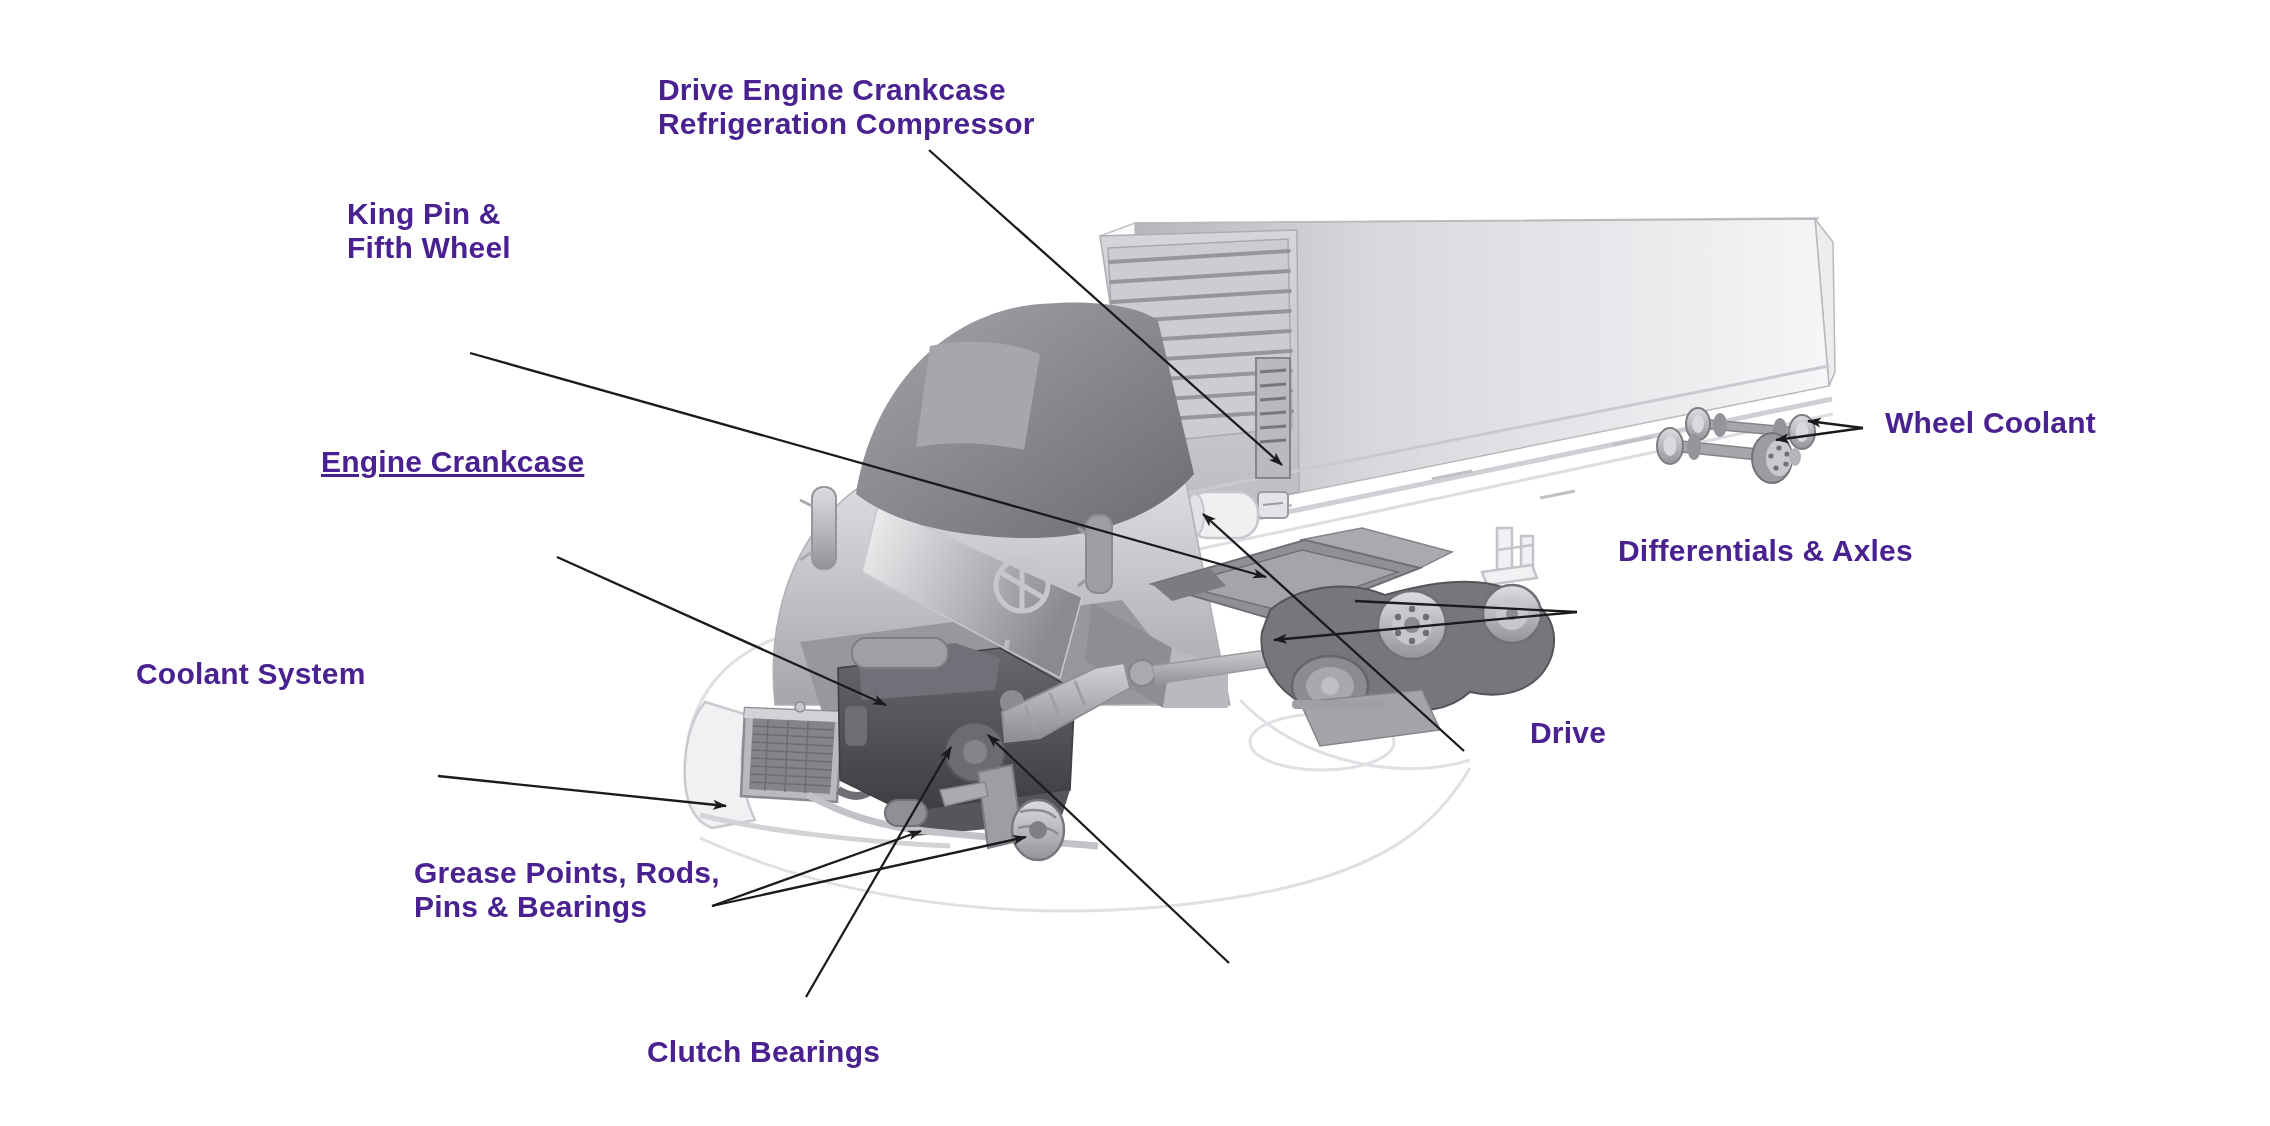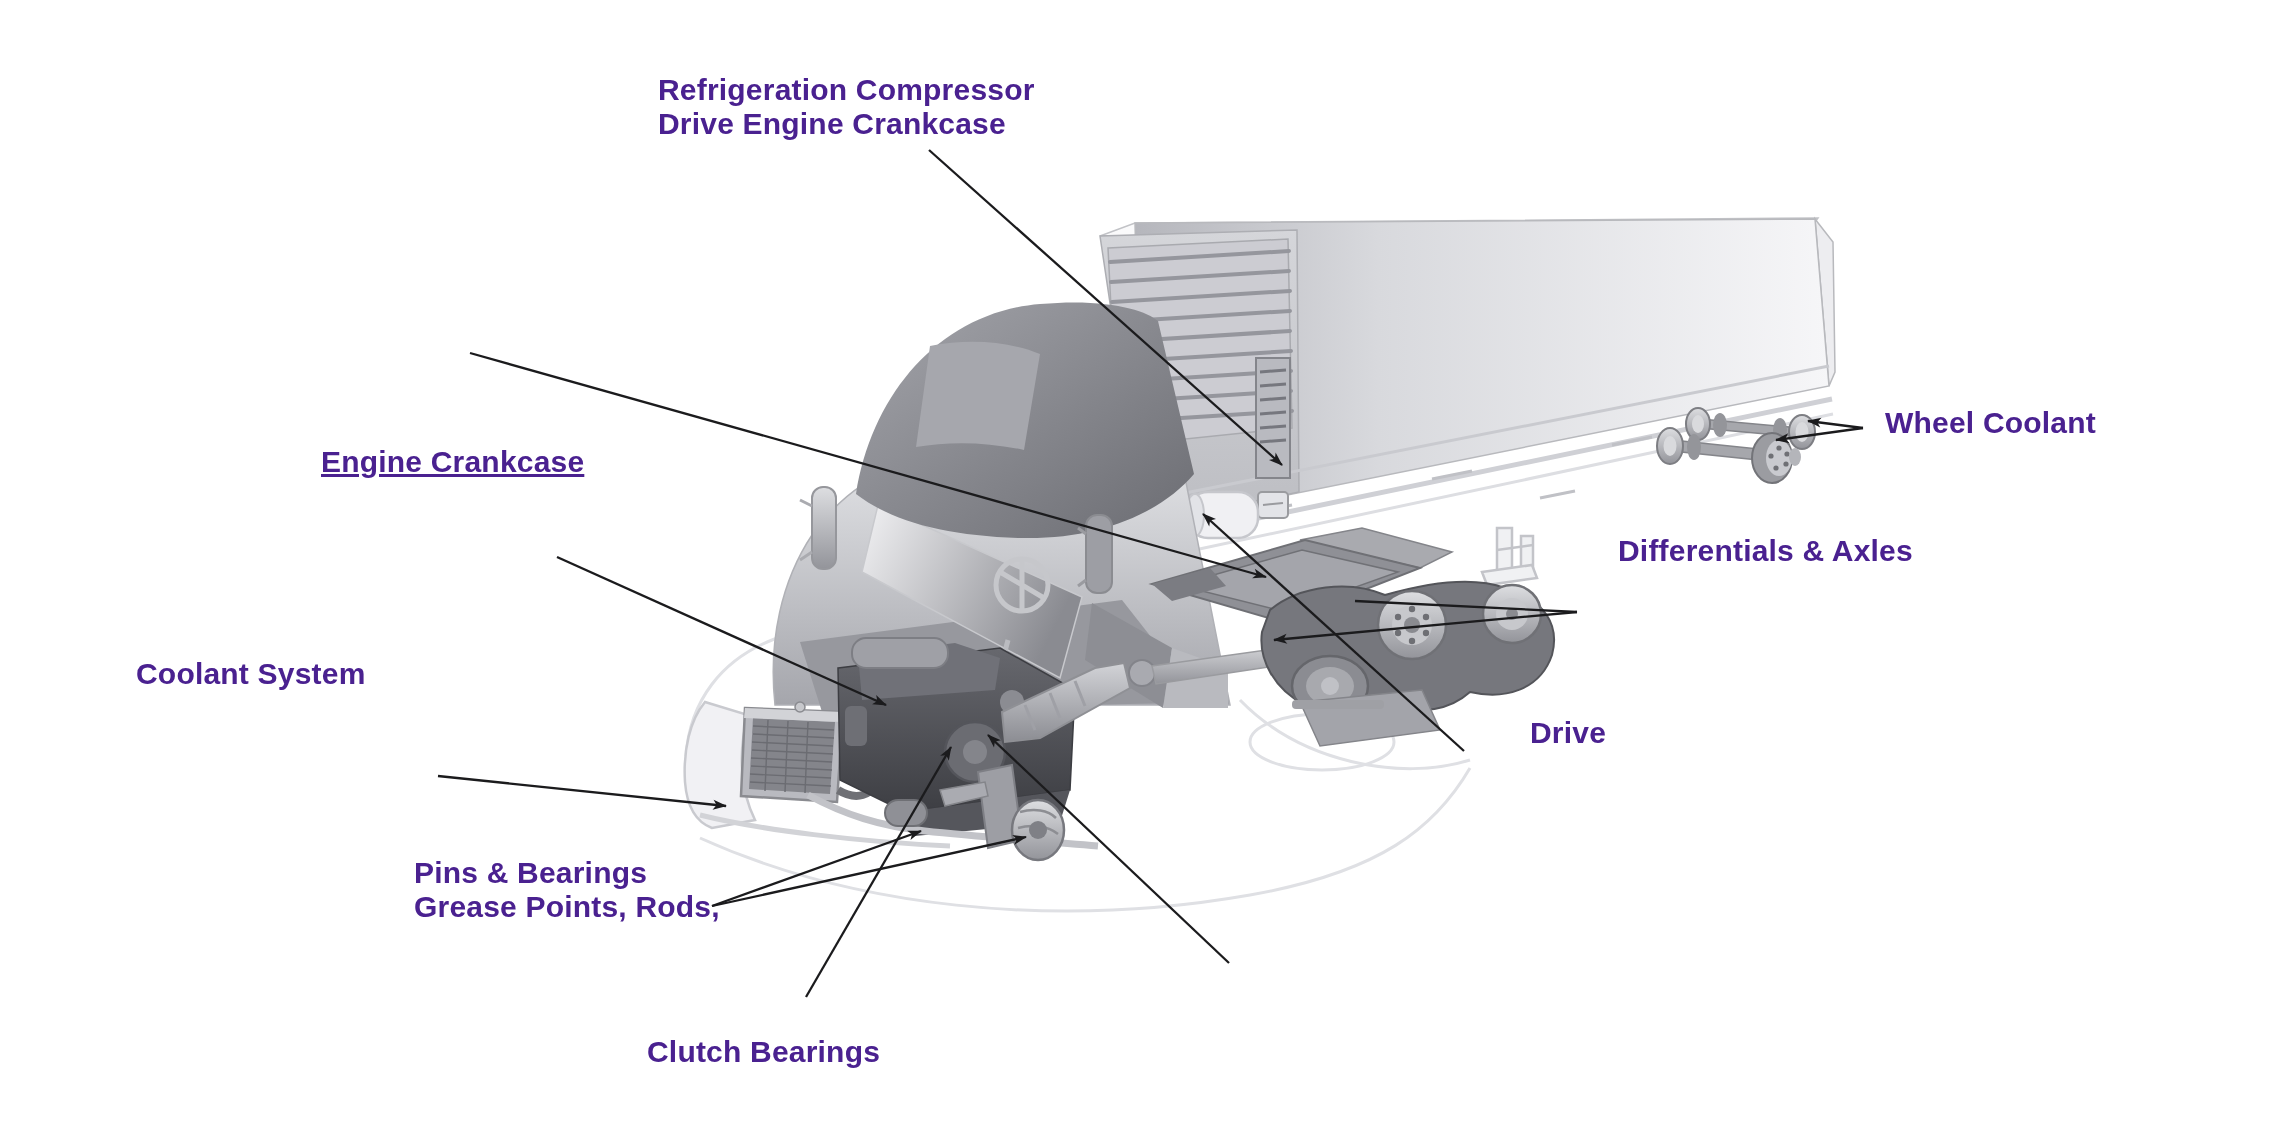--- a/index.html
+++ b/index.html
@@ -295,36 +295,40 @@
       <line class="leader" x1="1229" y1="963" x2="988" y2="735" marker-end="url(#ah)"></line>
       <line class="leader" x1="1464" y1="751" x2="1203" y2="514" marker-end="url(#ah)"></line>
       <line class="leader" x1="1577" y1="612" x2="1355" y2="601"></line>
       <line class="leader" x1="1577" y1="612" x2="1274" y2="640" marker-end="url(#ah)"></line>
       <line class="leader" x1="1863" y1="428" x2="1808" y2="421" marker-end="url(#ah)"></line>
       <line class="leader" x1="1863" y1="428" x2="1776" y2="440" marker-end="url(#ah)"></line>
     </g>
   </svg>
 
   <div class="label" style="left:658px;top:73px;">
+    <div>Drive Engine Crankcase</div>
     <div>Refrigeration Compressor</div>
-    <div>Drive Engine Crankcase</div>
-  </div>
-
+  </div>
+
+  <div class="label" style="left:347px;top:197px;">
+    <div>King Pin &amp;</div>
+    <div>Fifth Wheel</div>
+  </div>
 
   <div class="label" style="left:321px;top:445px;text-decoration:underline;">
     <div>Engine Crankcase</div>
   </div>
 
   <div class="label" style="left:136px;top:657px;">
     <div>Coolant System</div>
   </div>
 
   <div class="label" style="left:414px;top:856px;">
+    <div>Grease Points, Rods,</div>
     <div>Pins &amp; Bearings</div>
-    <div>Grease Points, Rods,</div>
   </div>
 
   <div class="label" style="left:647px;top:1016px;margin-top:19px;">
     <div>Clutch Bearings</div>
   </div>
 
 
   <div class="label" style="left:1530px;top:716px;">
     <div>Drive</div>
   </div>

